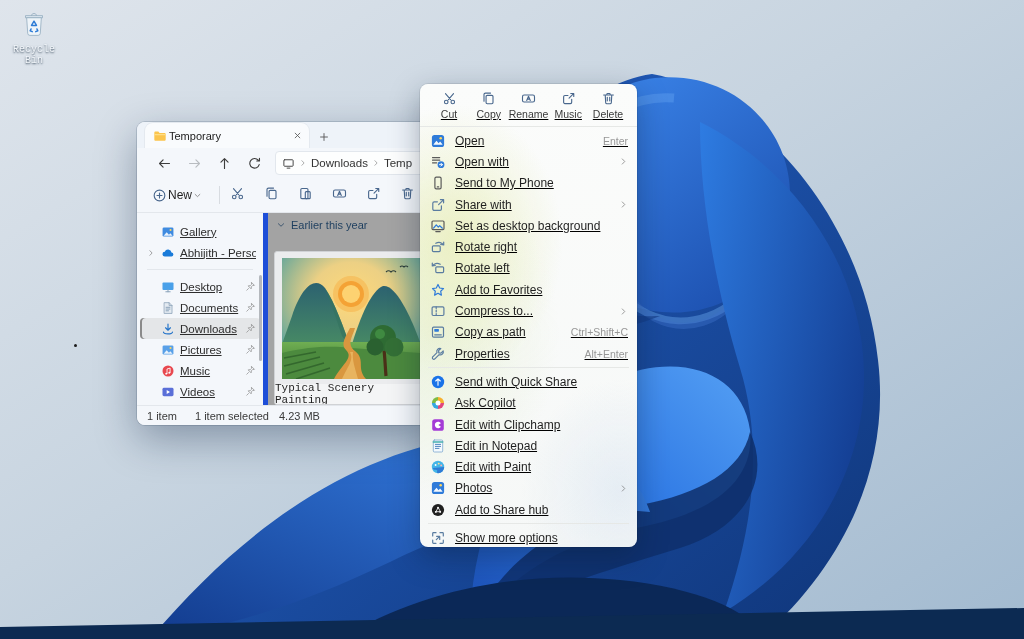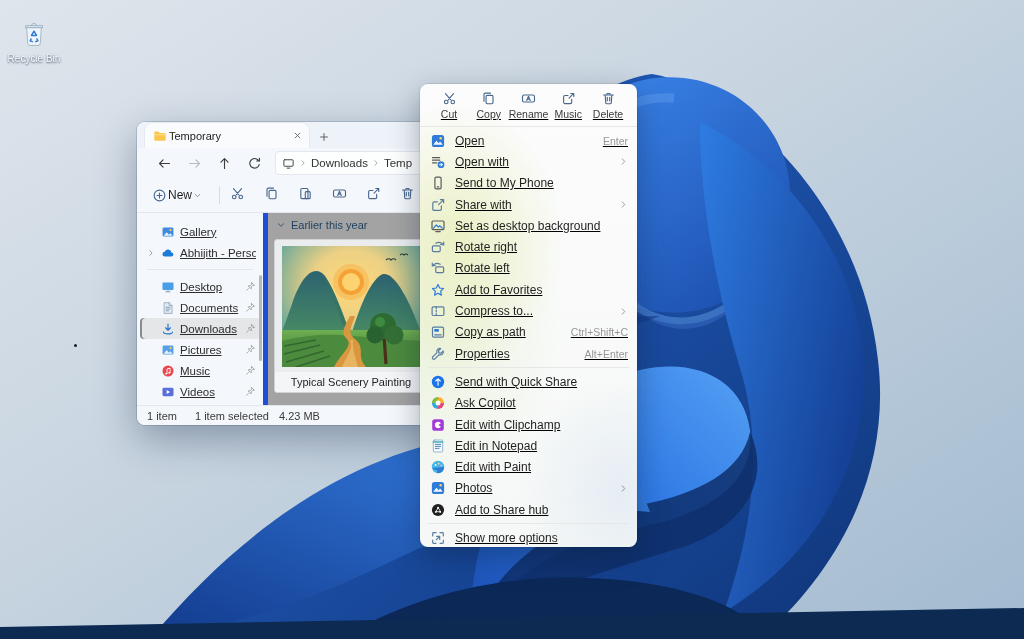--- a/index.html
+++ b/index.html
@@ -2,21 +2,21 @@
 <html><head>
 <meta charset="utf-8">
 <style>
   html,body{margin:0;padding:0;}
   body{width:1024px;height:639px;overflow:hidden;position:relative;
        font-family:"Liberation Sans", sans-serif;-webkit-font-smoothing:antialiased;}
   .desktop{position:absolute;inset:0;}
   .desktop svg.wall{position:absolute;inset:0;display:block;}
 
   
-  .recycle{position:absolute;left:4px;top:21px;width:60px;text-align:center;}
+  .recycle{position:absolute;left:4px;top:11px;width:60px;text-align:center;font-family:Liberation Mono, monospace;}
   .recycle .lbl{font-size:10px;color:#f2f6fa;text-shadow:0 1px 2px rgba(20,40,60,.8);margin-top:1px;}
   .cursor-dot{position:absolute;left:74px;top:344px;width:3px;height:3px;border-radius:50%;background:#1c1c1c;}
 
   
   .window{position:absolute;left:137px;top:122px;width:300px;height:303px;border-radius:8px;
           background:#f4f7fb;box-shadow:0 14px 40px rgba(10,30,60,.35),0 0 0 1px rgba(90,110,130,.25);
           overflow:hidden;z-index:5;display:flex;flex-direction:column;}
   .tabbar{height:26px;background:#eef3f9;display:flex;align-items:flex-end;padding-left:8px;flex:none;}
   .tab{height:25px;width:150px;background:#f9fbfd;border-radius:8px 8px 0 0;display:flex;align-items:center;
        padding:0 6px 0 8px;gap:2px;box-shadow:0 0 0 1px rgba(0,0,0,.04);}
@@ -40,21 +40,21 @@
       font-size:11.5px;color:#2d2d2d;text-decoration:underline;}
   .si .exp{width:10px;display:flex;justify-content:center;color:#666;flex:none;}
   .si .s-label{flex:1;white-space:nowrap;overflow:hidden;}
   .si .pin{color:#8c8c8c;display:flex;flex:none;}
   .si.sel{background:#e4e6e8;box-shadow:inset 2px 0 0 #8a8a8a;}
   .s-sep{height:1px;background:#e3e7ec;margin:6px 10px;}
   .sb-scroll{position:absolute;right:1px;top:62px;width:3px;height:86px;border-radius:2px;background:#b4b8bd;}
   .main{flex:1;background:#a3a3a3;border-left:5px solid #1d4ed8;padding:6px 0 0 6px;overflow:hidden;}
   .group-h{display:flex;align-items:center;gap:5px;font-size:11px;color:#1d3e5f;padding-left:2px;}
   .group-h .ic{color:#1d3e5f;}
-  .card{width:152px;margin-top:8px;background:#ebecee;border:1px solid #d0d2d5;border-radius:3px;overflow:hidden;}
+  .card{width:152px;margin-top:20px;background:#ebecee;border:1px solid #d0d2d5;border-radius:3px;overflow:hidden;font-family:Liberation Mono, monospace;}
   .card .thumb{display:block;margin:6px auto 0;}
   .card .f-label{height:20px;display:flex;align-items:center;justify-content:center;font-size:11px;color:#1f1f1f;
                  background:#f4f5f6;margin-top:5px;}
   .statusbar{height:19px;flex:none;display:flex;align-items:center;gap:18px;padding:0 10px;font-size:11px;
              color:#3a3a3a;background:#f4f7fb;border-top:1px solid #e3e7ec;}
   .statusbar .sz{margin-left:-8px;}
 
   
   .menu{position:absolute;left:420px;top:84px;width:217px;height:463px;border-radius:8px;z-index:10;
         background:linear-gradient(#fbfcfb,#f6f8f7);

